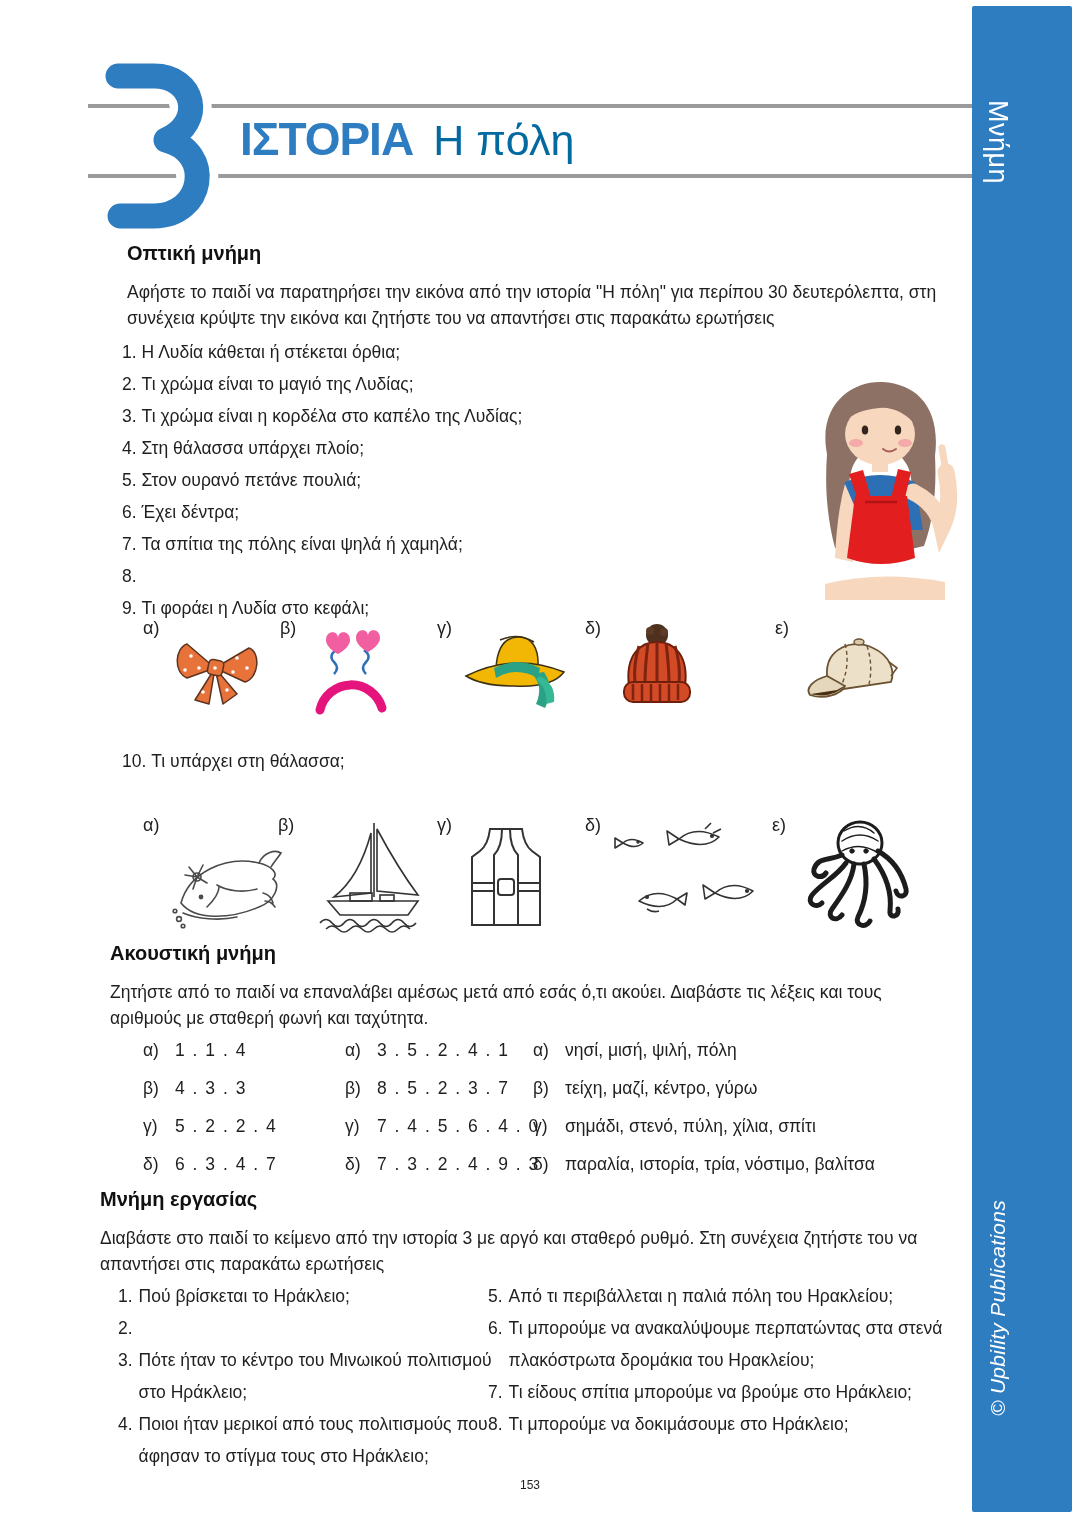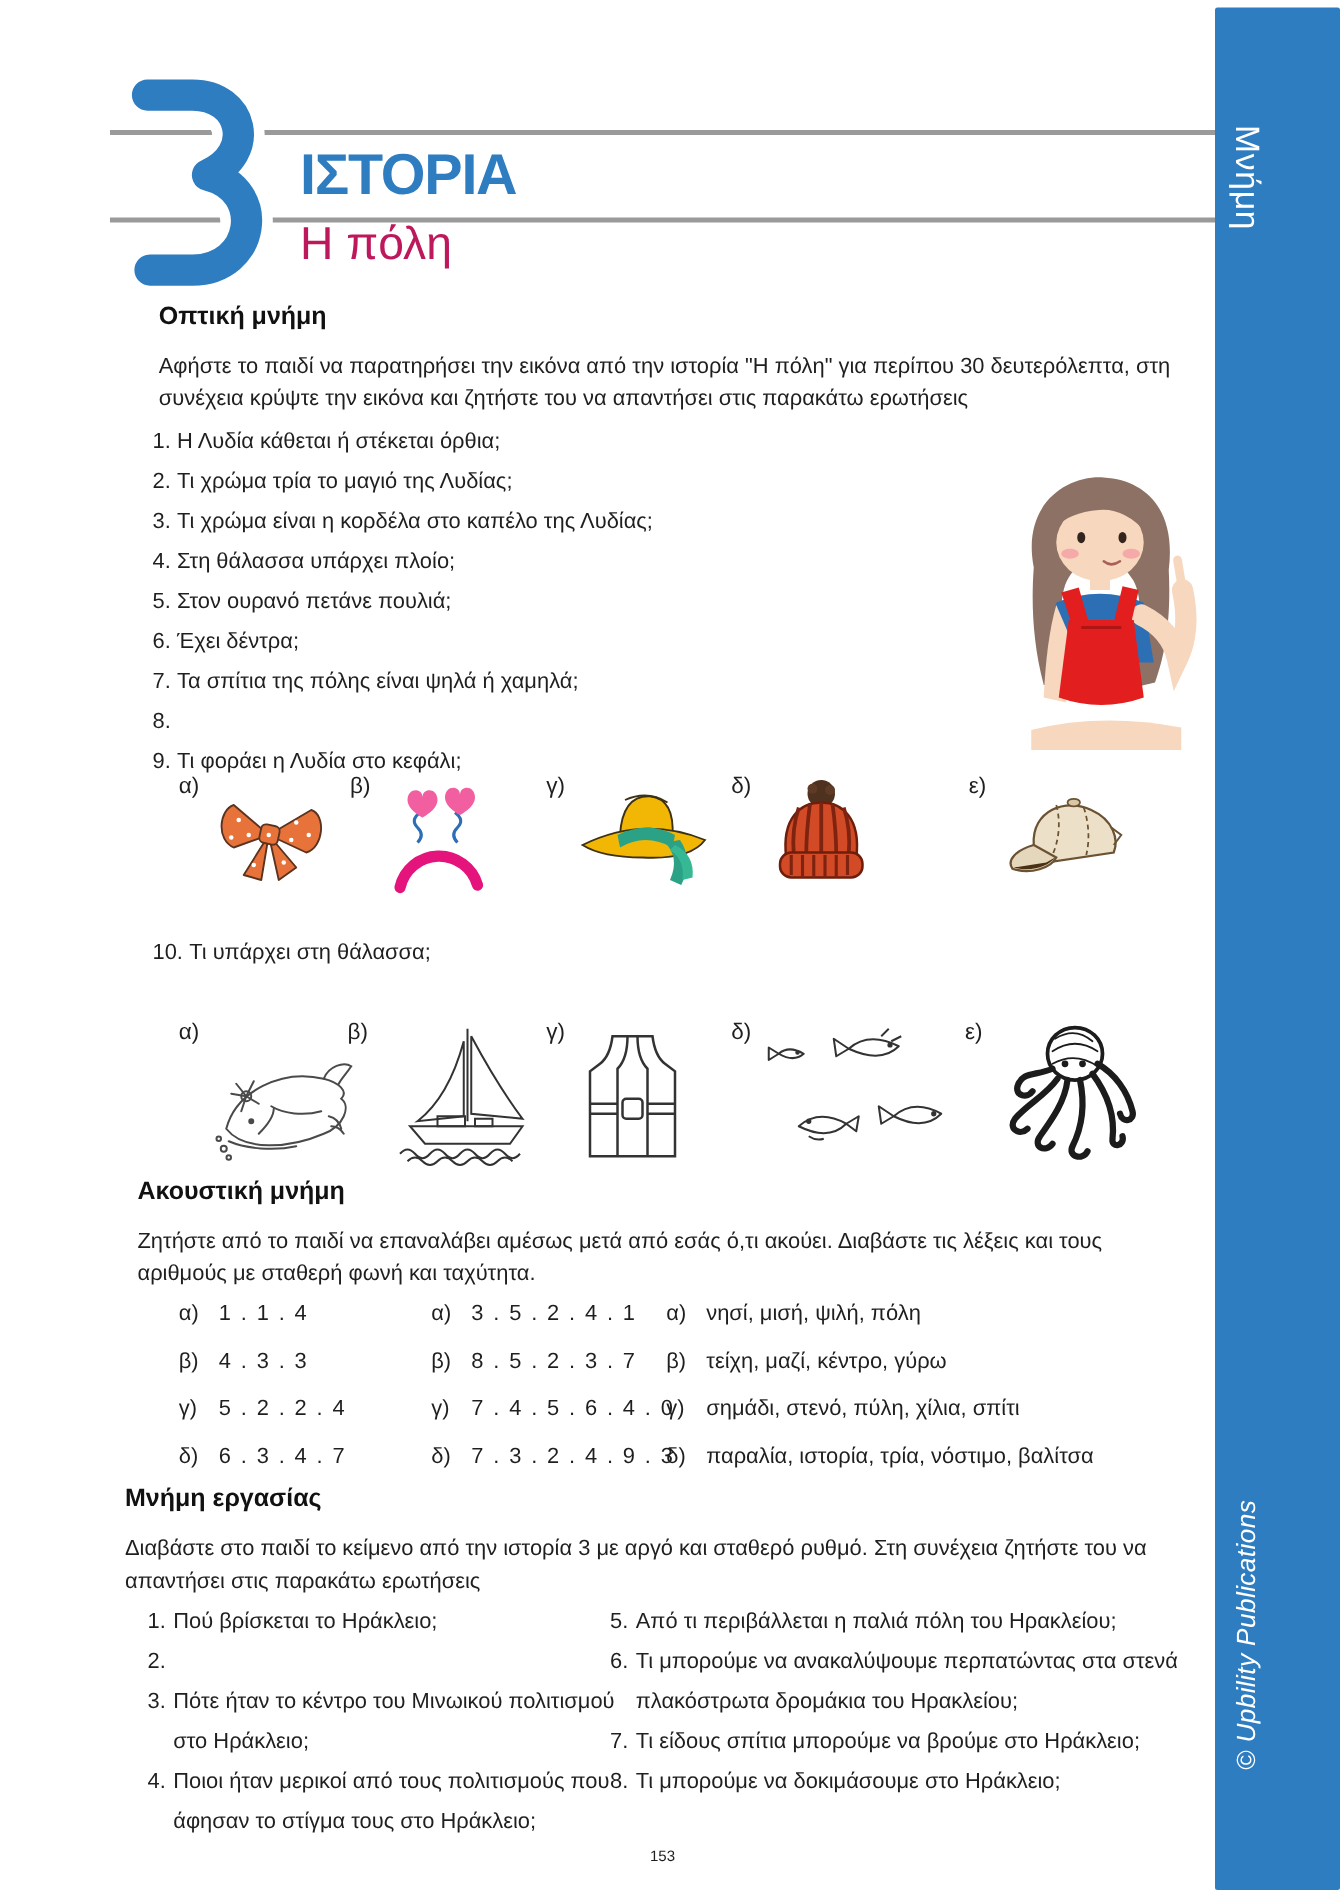--- a/index.html
+++ b/index.html
@@ -1,22 +1,22 @@
 <!DOCTYPE html>
 <html><head>
 <meta charset="utf-8">
 <style>
   html,body{margin:0;padding:0;background:#fff;}
   #page{position:relative;width:1072px;height:1519px;background:#fff;overflow:hidden;
         font-family:"Liberation Sans",sans-serif;color:#1f1f1f;}
   .abs{position:absolute;}
   .rule{position:absolute;height:4px;background:#9a9a9a;}
-  .title-row{position:absolute;display:flex;align-items:baseline;gap:8px;flex-direction:column;}
+  .title-row{position:absolute;display:flex;align-items:baseline;gap:20px;}
   .title-main{font-size:46px;font-weight:800;color:#2e7dc1;letter-spacing:-1px;}
-  .title-sub{font-size:37px;font-weight:400;color:#be185d;text-align:right;}
+  .title-sub{font-size:43px;font-weight:400;color:#0369a1;text-align:right;}
   .sidebar{position:absolute;left:972px;top:6px;width:100px;height:1506px;background:#2e7dc1;border-radius:2px;}
   .vtab{position:absolute;left:1013px;top:100px;transform:rotate(90deg);transform-origin:left top;
         color:#fff;font-size:27px;font-weight:500;white-space:nowrap;letter-spacing:.5px;}
   .vcopy{position:absolute;left:986px;top:1416px;transform:rotate(-90deg);transform-origin:left top;
         color:#fff;font-size:21px;font-style:italic;white-space:nowrap;letter-spacing:.3px;}
   .h2{position:absolute;font-size:20px;font-weight:700;color:#111;}
   .intro{position:absolute;font-size:17.5px;line-height:26px;color:#1f1f1f;}
   .qlist{position:absolute;}
   .qrow{display:flex;line-height:22px;margin-bottom:10px;font-size:17.5px;}
   .qrow .qnum{margin-right:5px;white-space:nowrap;}
@@ -58,21 +58,21 @@
   <div class="h2" style="left:127px;top:242px;">Οπτική μνήμη</div>
   <div class="intro" style="left:127px;top:279px;width:822px;">Αφήστε το παιδί να παρατηρήσει την εικόνα από την ιστορία  "Η πόλη" για περίπου 30 δευτερόλεπτα, στη συνέχεια κρύψτε την εικόνα και ζητήστε του να απαντήσει στις παρακάτω ερωτήσεις</div>
 
   <div class="qlist" style="left:122px;top:341px;width:660px;">
     <div class="qrow">
         <span class="qnum">1.</span>
         <span>Η Λυδία κάθεται ή στέκεται όρθια;</span>
       </div>
     <div class="qrow">
         <span class="qnum">2.</span>
-        <span>Τι χρώμα τρία το μαγιό της Λυδίας;</span>
+        <span>Τι χρώμα είναι το μαγιό της Λυδίας;</span>
       </div>
     <div class="qrow">
         <span class="qnum">3.</span>
         <span>Τι χρώμα είναι η κορδέλα στο καπέλο της Λυδίας;</span>
       </div>
     <div class="qrow">
         <span class="qnum">4.</span>
         <span>Στη θάλασσα υπάρχει πλοίο;</span>
       </div>
     <div class="qrow">

